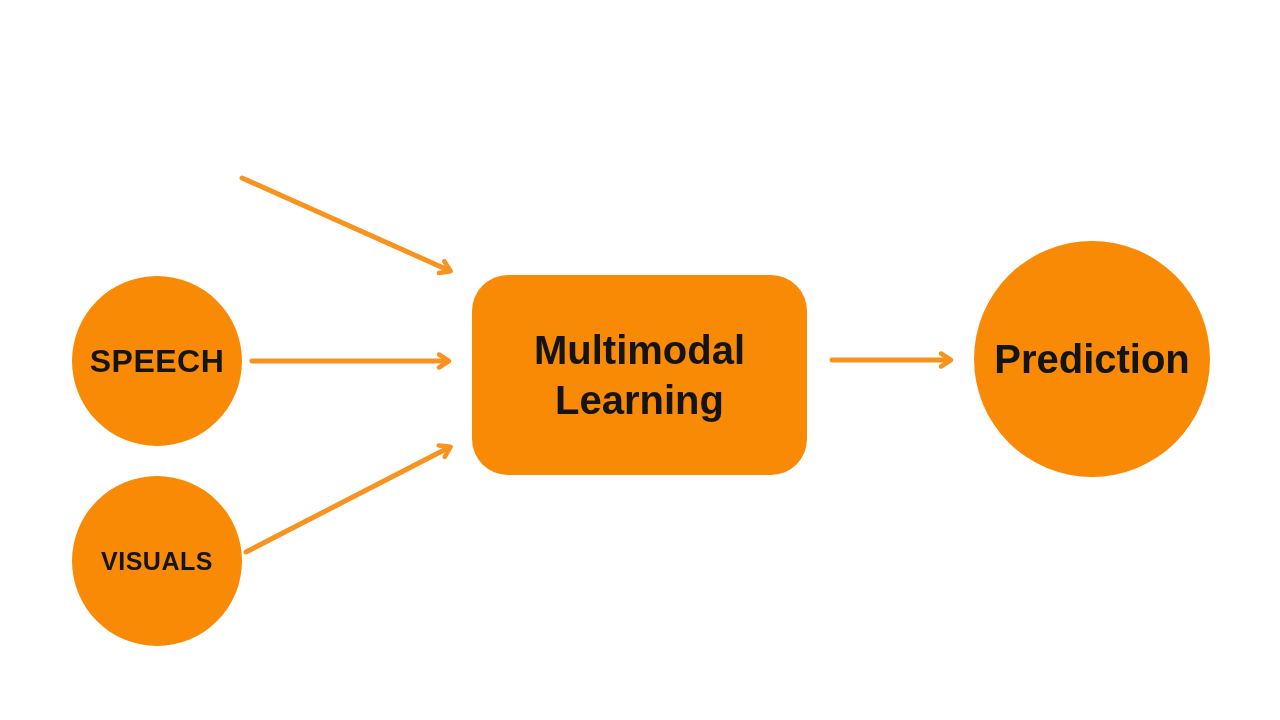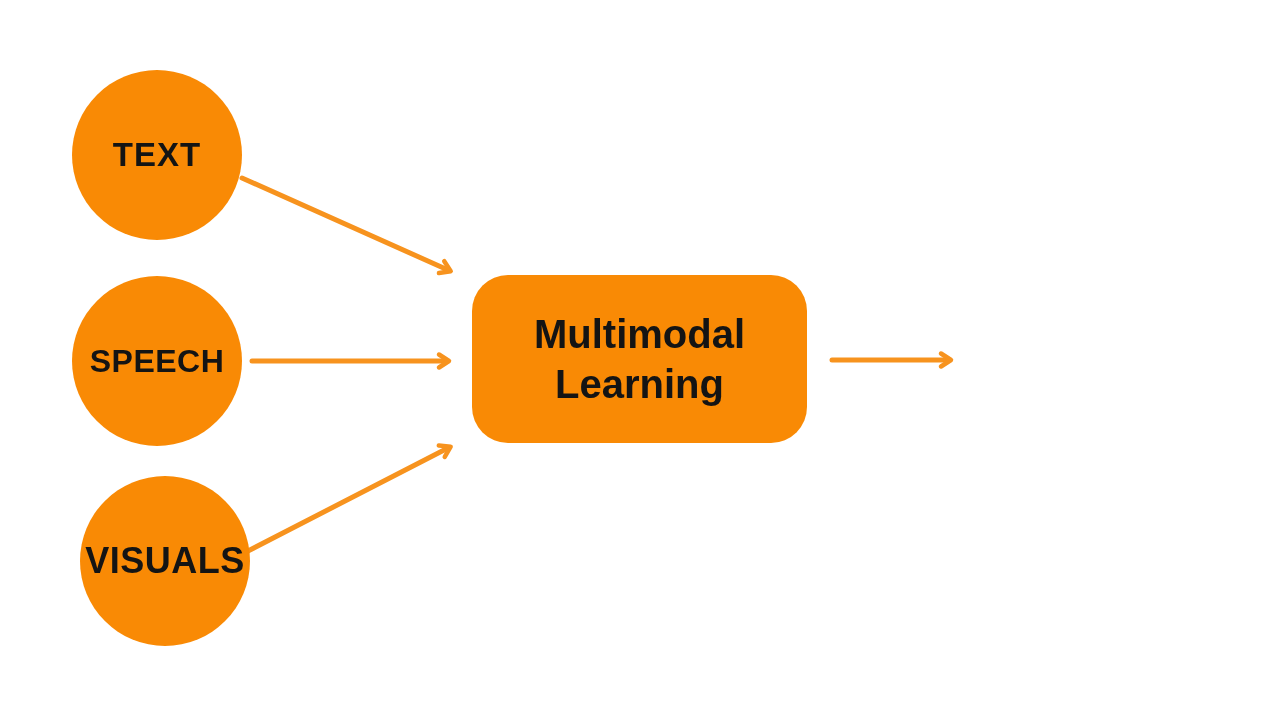--- a/index.html
+++ b/index.html
@@ -61,28 +61,28 @@
     letter-spacing: 1px;
   }
   .node-speech {
     left: 72px; top: 276px;
     width: 170px; height: 170px;
     font-size: 32px;
     letter-spacing: 0.5px;
     text-align: center;
   }
   .node-visuals {
-    left: 80px; top: 476px;
+    left: 72px; top: 476px;
     width: 170px; height: 170px;
-    font-size: 36px;
+    font-size: 25px;
     letter-spacing: 0.5px;
   }
   .node-multimodal {
     left: 472px; top: 275px;
-    width: 335px; height: 168px;
+    width: 335px; height: 200px;
     background: var(--shape-fill);
     border-radius: 36px;
     font-size: 40px;
     line-height: 1.26;
     padding: 0 36px;
   }
   .node-prediction {
     left: 974px; top: 241px;
     width: 236px; height: 236px;
     font-size: 40px;
@@ -98,30 +98,30 @@
       <marker id="arrow" viewBox="0 0 20 20" refX="12" refY="10" markerWidth="20" markerHeight="20" orient="auto" markerUnits="userSpaceOnUse">
         <path class="arrowhead-path" d="M5 3.5 L15 10 L5 16.5"></path>
       </marker>
     </defs>
     <line class="edge" x1="242" y1="178" x2="448" y2="270" marker-end="url(#arrow)"></line>
     <line class="edge" x1="252" y1="361" x2="446" y2="361" marker-end="url(#arrow)"></line>
     <line class="edge" x1="246" y1="552" x2="448" y2="448" marker-end="url(#arrow)"></line>
     <line class="edge" x1="832" y1="360" x2="948" y2="360" marker-end="url(#arrow)"></line>
   </svg>
 
-  <div class="node circle node-text">
-    <span>TEXT</span>
-  </div>
 
   <div class="node circle node-speech">
     <span>SPEECH</span>
   </div>
 
   <div class="node circle node-visuals">
     <span>VISUALS</span>
   </div>
 
   <div class="node node-multimodal">
     <span>Multimodal Learning</span>
   </div>
 
+  <div class="node circle node-prediction">
+    <span>Prediction</span>
+  </div>
 
 </div>
 
 </body></html>

